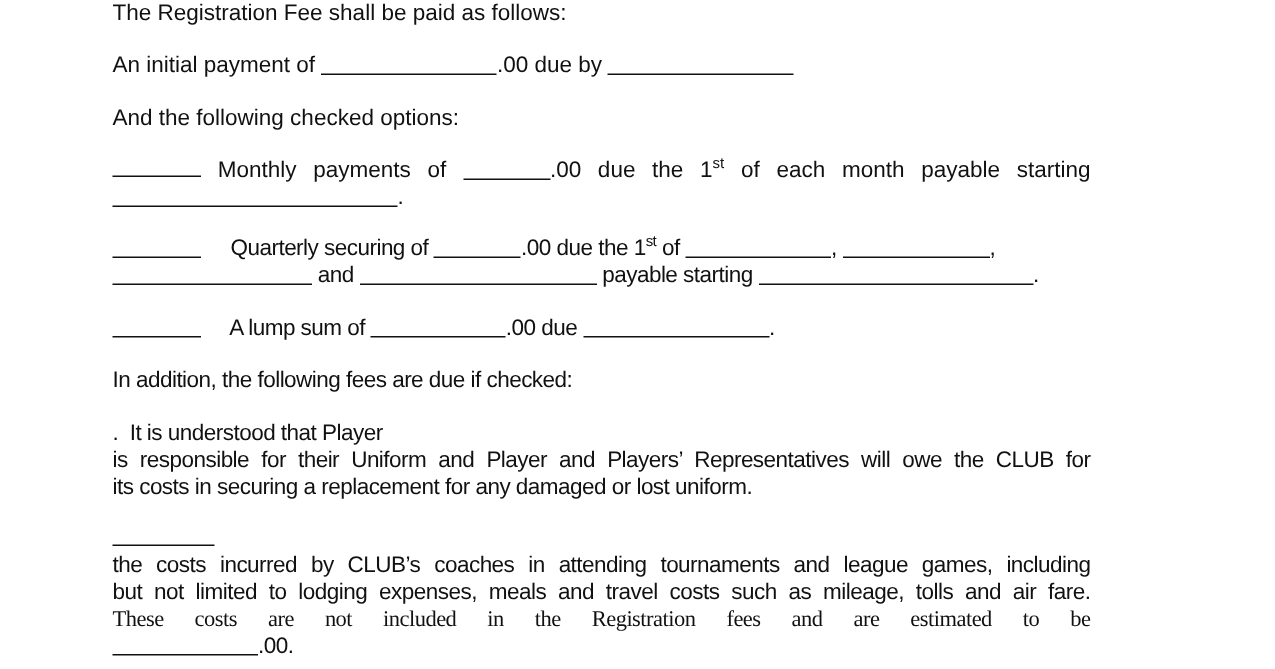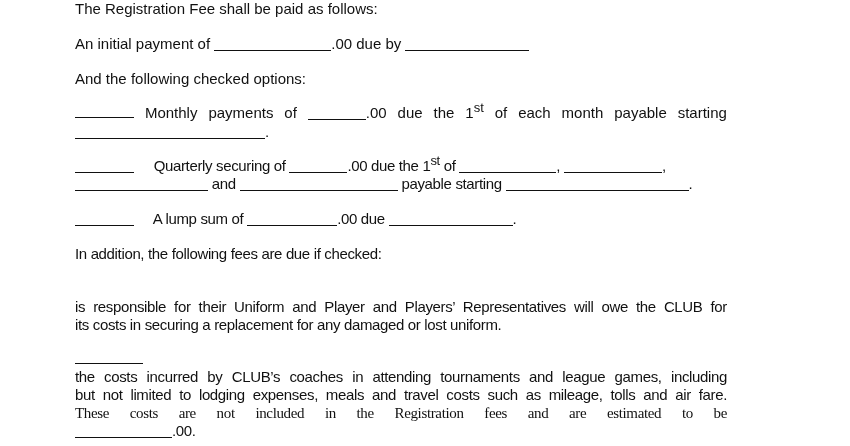--- a/index.html
+++ b/index.html
@@ -44,21 +44,21 @@
       letter-spacing: -0.35px;
     }
     .blank {
       display: inline-block;
       border-bottom: 1px solid #111;
       height: 13px;
       vertical-align: baseline;
       margin-bottom: -2px;
     }
     sup {
-      font-size: 13px;
+      font-size: 10px;
       line-height: 0;
       vertical-align: 6px;
     }
     .row {
       display: flex;
       justify-content: space-between;
       align-items: baseline;
       width: 652px;
       white-space: nowrap;
     }
@@ -129,20 +129,21 @@
     <span class="blank" style="width:90px;"></span><span>.00 due</span>
     <span class="blank" style="width:124px;"></span><span>.</span>
   </div>
 
   <div class="line condensed" style="top:245px;">
     <span>In addition, the following fees are due if checked:</span>
   </div>
 
   <div class="line condensed" style="top:280px;">
     <div class="row">
+        <span style="white-space:pre;">.  It is understood that Player</span>
     </div>
   </div>
   <div class="para condensed justify-last" style="top:298px;">
     <span>is responsible for their Uniform and Player and Players’ Representatives will owe the CLUB for</span>
   </div>
   <div class="line condensed" style="top:316px;">
     <span>its costs in securing a replacement for any damaged or lost uniform.</span>
   </div>
 
   <div class="line condensed" style="top:350px;">

